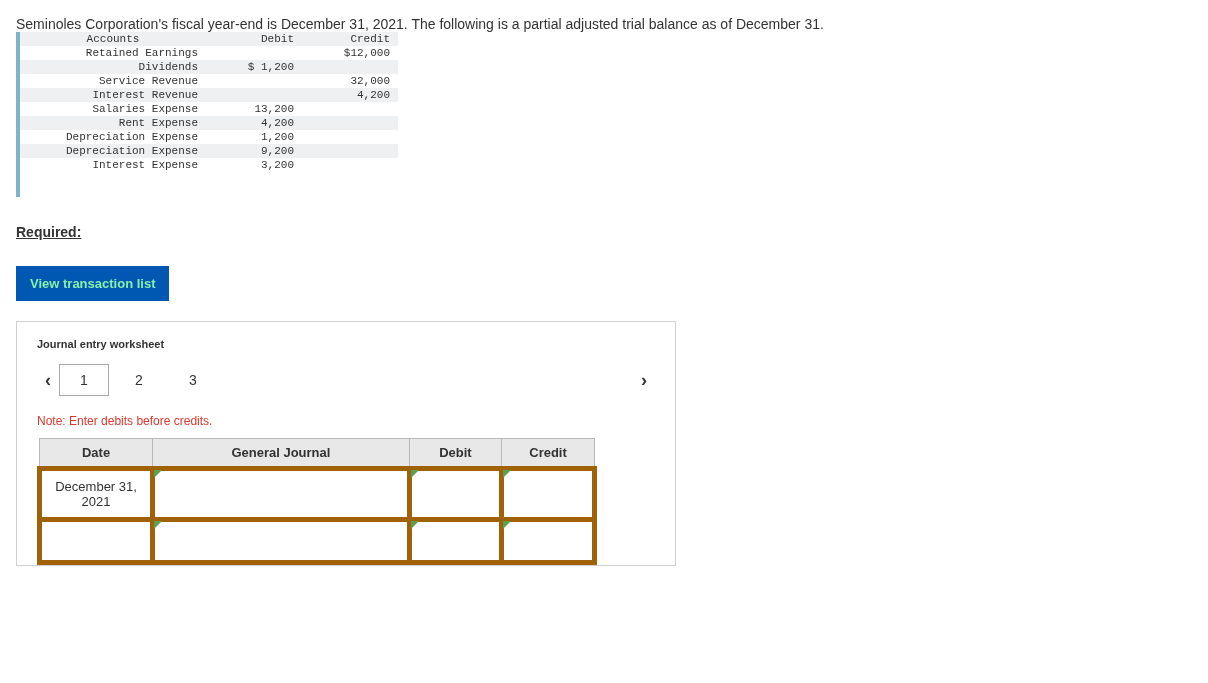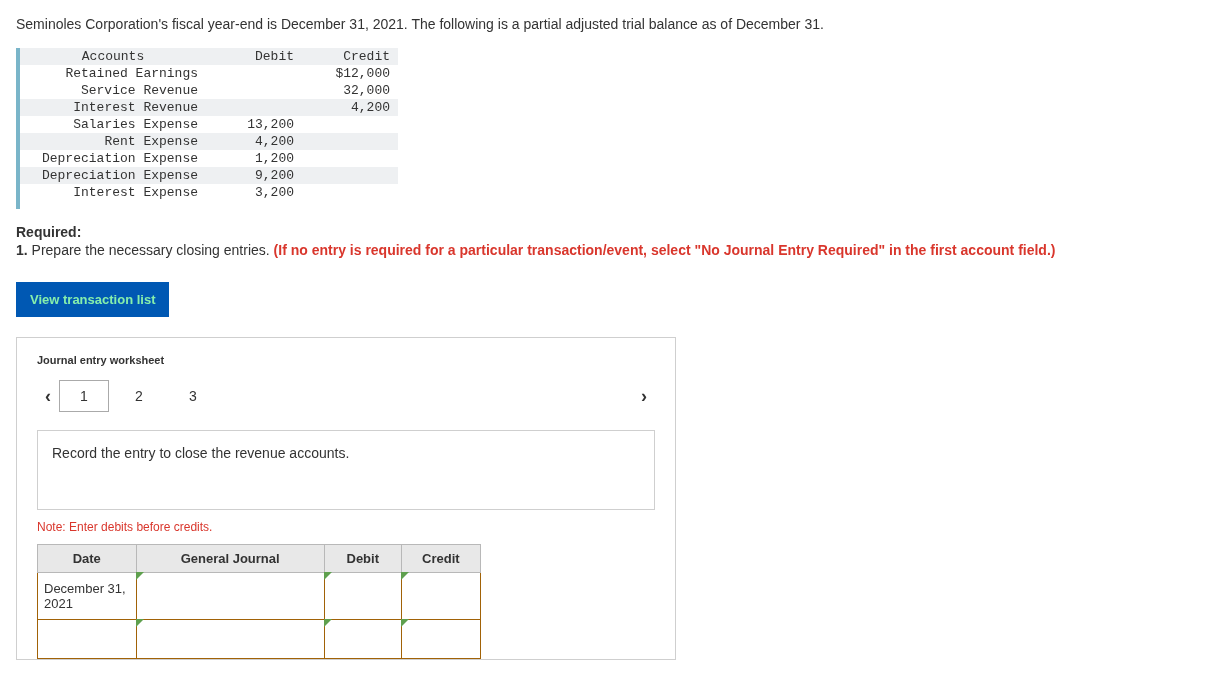--- a/index.html
+++ b/index.html
@@ -4,27 +4,26 @@
 <style>
   body {
     font-family: -apple-system, BlinkMacSystemFont, "Segoe UI", Arial, sans-serif;
     font-size: 14px;
     color: #333;
     margin: 0;
     padding: 16px;
     background: #fff;
   }
   .intro {
-    margin-bottom: 16px;
   }
   .trial-balance {
     font-family: "Courier New", monospace;
-    font-size: 13px;
+    font-size: 11px;
     border-collapse: collapse;
-    margin-bottom: 8px;
+    margin-bottom: 25px;
   }
   .trial-balance td, .trial-balance th {
     padding: 1px 8px;
     text-align: right;
     white-space: pre;
   }
   .trial-balance th {
     text-align: center;
     font-weight: normal;
   }
@@ -106,35 +105,36 @@
     font-size: 14px;
     margin-bottom: 10px;
   }
   .note {
     color: #d9362c;
     font-size: 12px;
     margin-bottom: 10px;
   }
   .entry-table {
     border-collapse: collapse;
-    width: 444px;
+    width: 560px;
   }
   .entry-table th {
     background: #e8e8e8;
     font-weight: 700;
     font-size: 13px;
     padding: 6px 8px;
     border: 1px solid #b8b8b8;
     text-align: center;
   }
   .entry-table td {
-    border: 1px solid #a16207;
+    border: 5px solid #a16207;
     padding: 8px 6px;
     font-size: 13px;
     height: 22px;
+    text-align: center;
     position: relative;
   }
   .entry-table th.date-col, .entry-table td.date-col { width: 100px; }
   .entry-table th.gj-col, .entry-table td.gj-col { width: 260px; }
   .entry-table th.amt-col, .entry-table td.amt-col { width: 80px; }
   .cell-tick {
     position: absolute;
     left: -1px;
     top: -1px;
     width: 0; height: 0;
@@ -155,20 +155,25 @@
         <tr class="shaded">
     <th>Accounts</th>
     <th class="num">Debit</th>
     <th class="num">Credit</th>
   </tr>
   <tr>
     <td>Retained Earnings</td>
     <td class="num"></td>
     <td class="num">$12,000</td>
   </tr>
+  <tr class="shaded">
+    <td>Dividends</td>
+    <td class="num">$ 1,200</td>
+    <td class="num"></td>
+  </tr>
   <tr>
     <td>Service Revenue</td>
     <td class="num"></td>
     <td class="num">32,000</td>
   </tr>
   <tr class="shaded">
     <td>Interest Revenue</td>
     <td class="num"></td>
     <td class="num">4,200</td>
   </tr>
@@ -194,43 +199,37 @@
   </tr>
   <tr>
     <td>Interest Expense</td>
     <td class="num">3,200</td>
     <td class="num"></td>
   </tr>
 </tbody>
     </table>
 </div>
 
-<div style="margin-top:12px;">
+<div style="margin-top:24px;text-decoration:underline;">
   <div class="required-heading">Required:</div>
-  <div class="required-line">
-    <b>1.</b><span> Prepare the necessary closing entries. </span><span class="red-text">(If no entry is required for a particular transaction/event, select "No Journal Entry Required" in the first account field.)</span>
-  </div>
 </div>
 
 <button class="view-btn">View transaction list</button>
 
 <div class="worksheet">
   <div class="worksheet-title">Journal entry worksheet</div>
 
   <div class="tabs-row">
     <div class="nav-arrow">‹</div>
     <div class="tab active">1</div>
     <div class="tab">2</div>
     <div class="tab">3</div>
     <div class="nav-arrow right">›</div>
   </div>
 
-  <div class="instruction-box">
-    <span>Record the entry to close the revenue accounts.</span>
-  </div>
 
   <div class="note">Note: Enter debits before credits.</div>
 
   <table class="entry-table">
     <tbody>
         <tr>
       <th class="date-col">Date</th>
       <th class="gj-col">General Journal</th>
       <th class="amt-col">Debit</th>
       <th class="amt-col">Credit</th>

